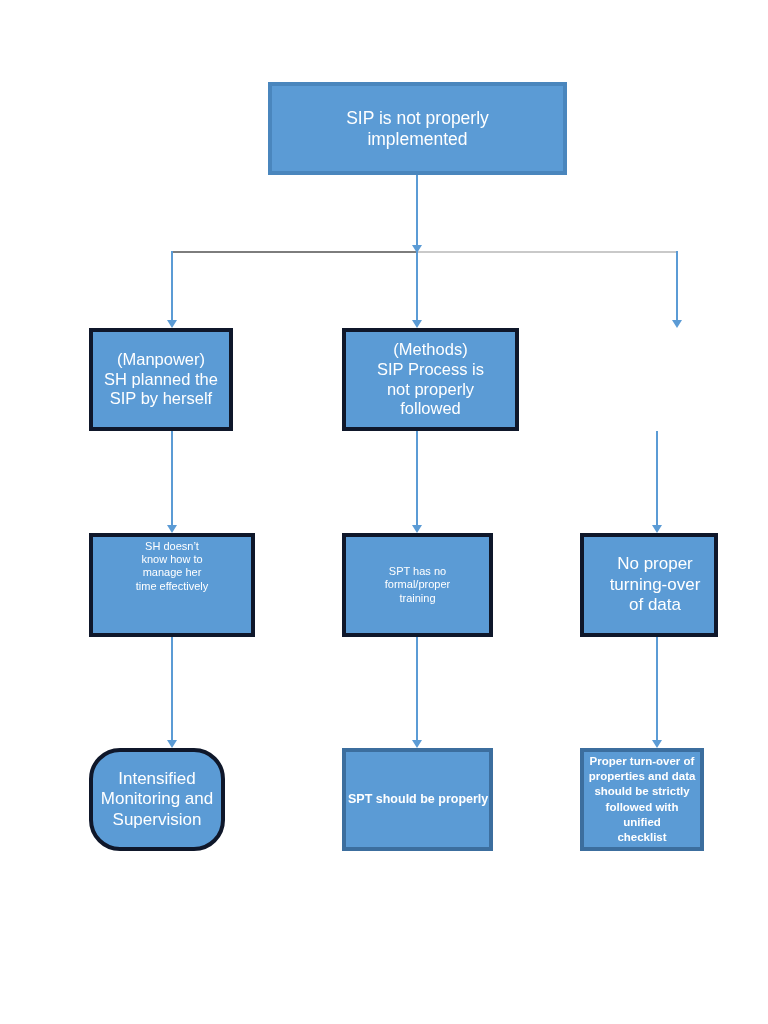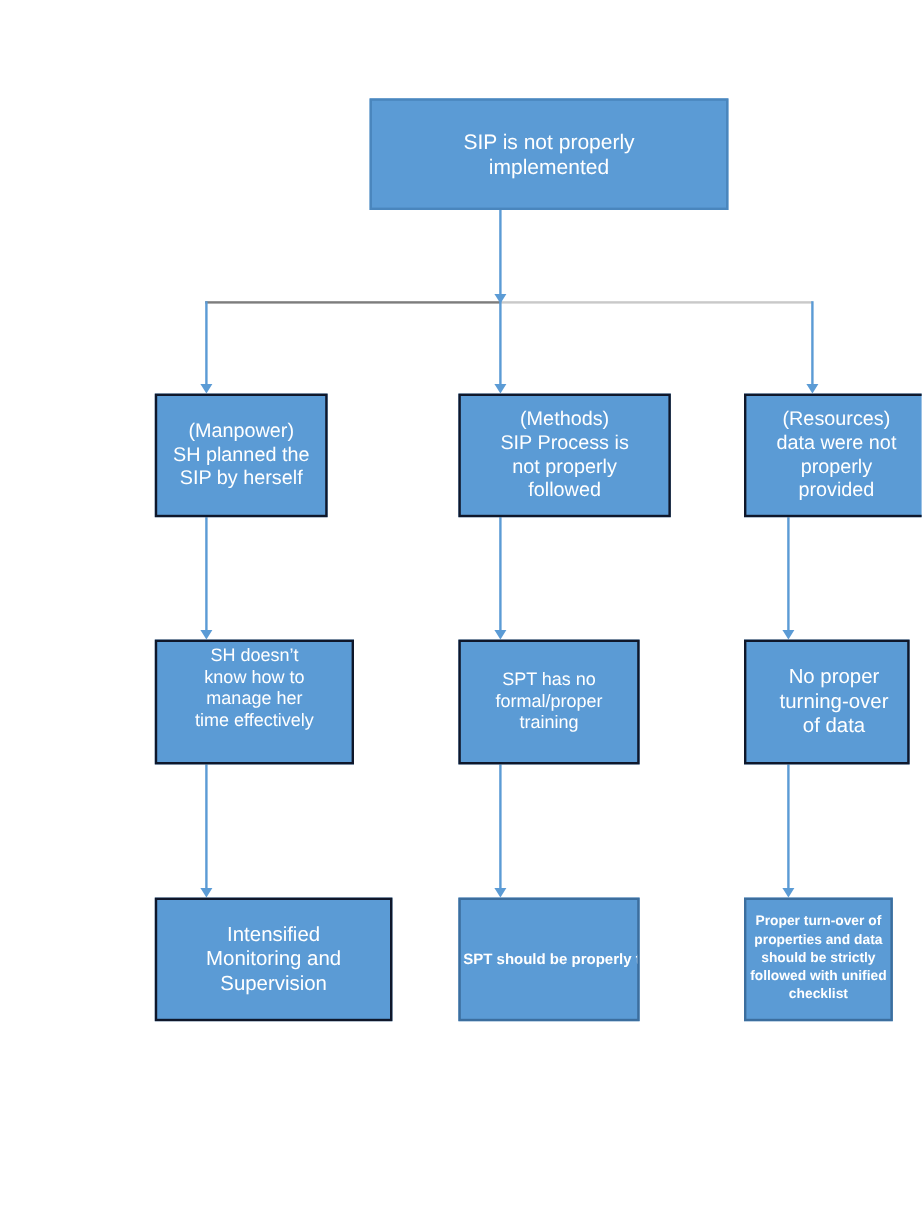--- a/index.html
+++ b/index.html
@@ -16,31 +16,30 @@
   }
   #canvas {
     position: absolute;
     left: 0; top: 0;
     width: 768px;
     height: 1024px;
   }
   .node {
     position: absolute;
     background: #5B9BD5;
-    border: 2px solid #0f172a;
+    border: 4px solid #0f172a;
     box-sizing: border-box;
     color: #ffffff;
     display: flex;
     align-items: center;
     justify-content: center;
     text-align: center;
     line-height: 1.20;
     overflow: hidden;
     z-index: 3;
-    margin-left: 40px;
   }
   .node .txt {
     width: 100%;
     padding: 0 2px;
     box-sizing: border-box;
     white-space: pre-line;
   }
   
   .n-root {
     left: 268px; top: 82px;
@@ -54,31 +53,31 @@
     height: 103px;
     font-size: 16.5px;
   }
   .n-r2.c1 { left: 89px; width: 144px; }
   .n-r2.c2 { left: 342px; width: 177px; }
   .n-r2.c3 { left: 580px; width: 154px; }
   
   .n-r3 {
     top: 533px;
     height: 104px;
-    font-size: 15px;
+    font-size: 11px;
   }
   .n-r3.c1 { left: 89px; width: 166px; align-items: flex-start; padding-top: 3px; }
   .n-r3.c2 { left: 342px; width: 151px; justify-content: center; }
   .n-r3.c3 { left: 580px; width: 138px; font-size: 17px; padding-left: 12px; }
   
   .n-r4 {
     top: 748px;
     height: 103px;
   }
-  .n-r4.c1 { left: 89px; width: 198px; font-size: 17px; }
+  .n-r4.c1 { left: 89px; width: 136px; font-size: 17px; border-radius: 31px; }
   .n-r4.c2 {
     left: 342px; width: 151px;
     font-size: 12.5px; font-weight: bold;
     line-height: 1.33;
     border-color: #3c6e9e;
   }
   .n-r4.c3 {
     left: 580px; width: 124px;
     font-size: 11.5px; font-weight: bold;
     line-height: 1.33;
@@ -137,26 +136,20 @@
   <div class="node n-r2 c1">
     <span class="txt">(Manpower)
 SH planned the
 SIP by herself</span>
   </div>
   <div class="node n-r2 c2">
     <span class="txt">(Methods)
 SIP Process is
 not properly
 followed</span>
-  </div>
-  <div class="node n-r2 c3">
-    <span class="txt">(Resources)
-data were not
-properly
-provided</span>
   </div>
 
   <div class="vline" style="left:171px; top:431px; height:97px;"></div>
   <div class="arrow" style="left:166.8px; top:525px;"></div>
 
   <div class="vline" style="left:416.2px; top:431px; height:97px;"></div>
   <div class="arrow" style="left:412px; top:525px;"></div>
 
   <div class="vline" style="left:656px; top:431px; height:97px;"></div>
   <div class="arrow" style="left:651.8px; top:525px;"></div>

